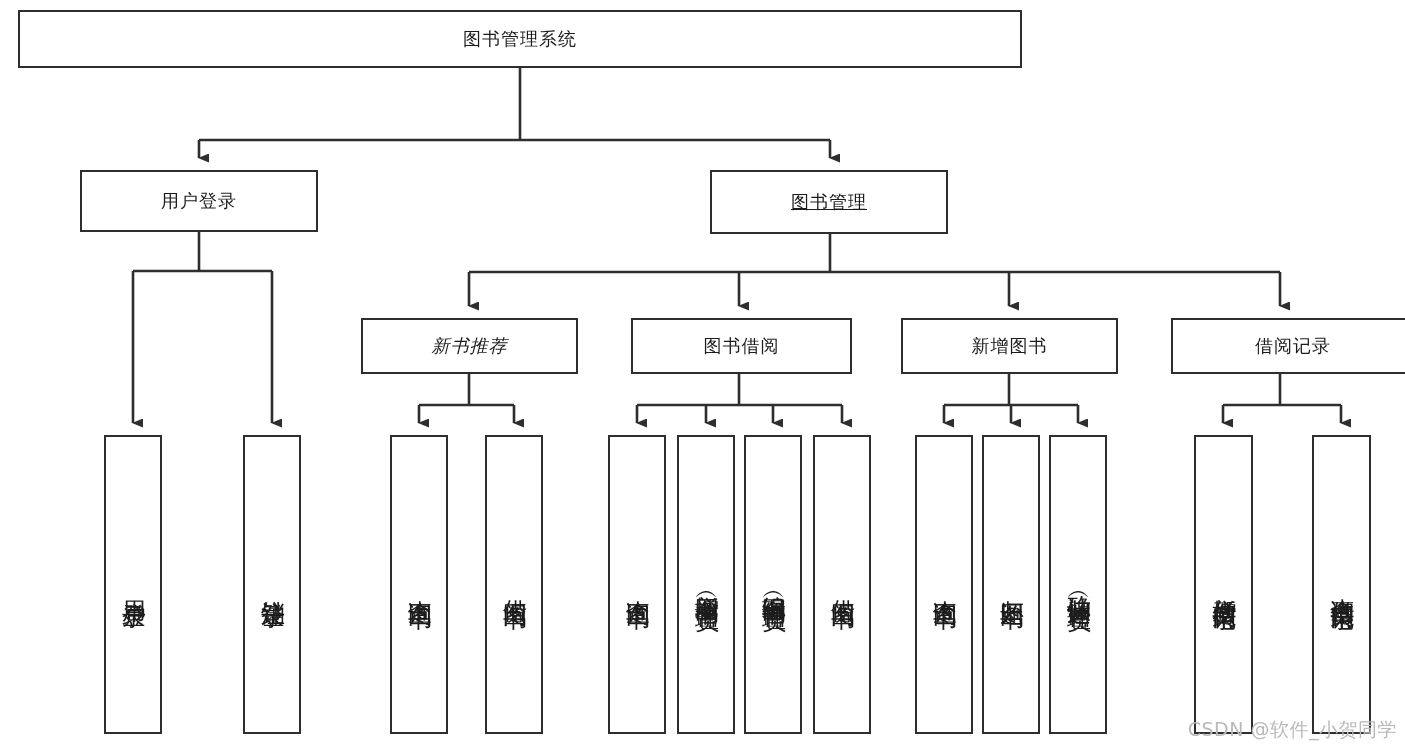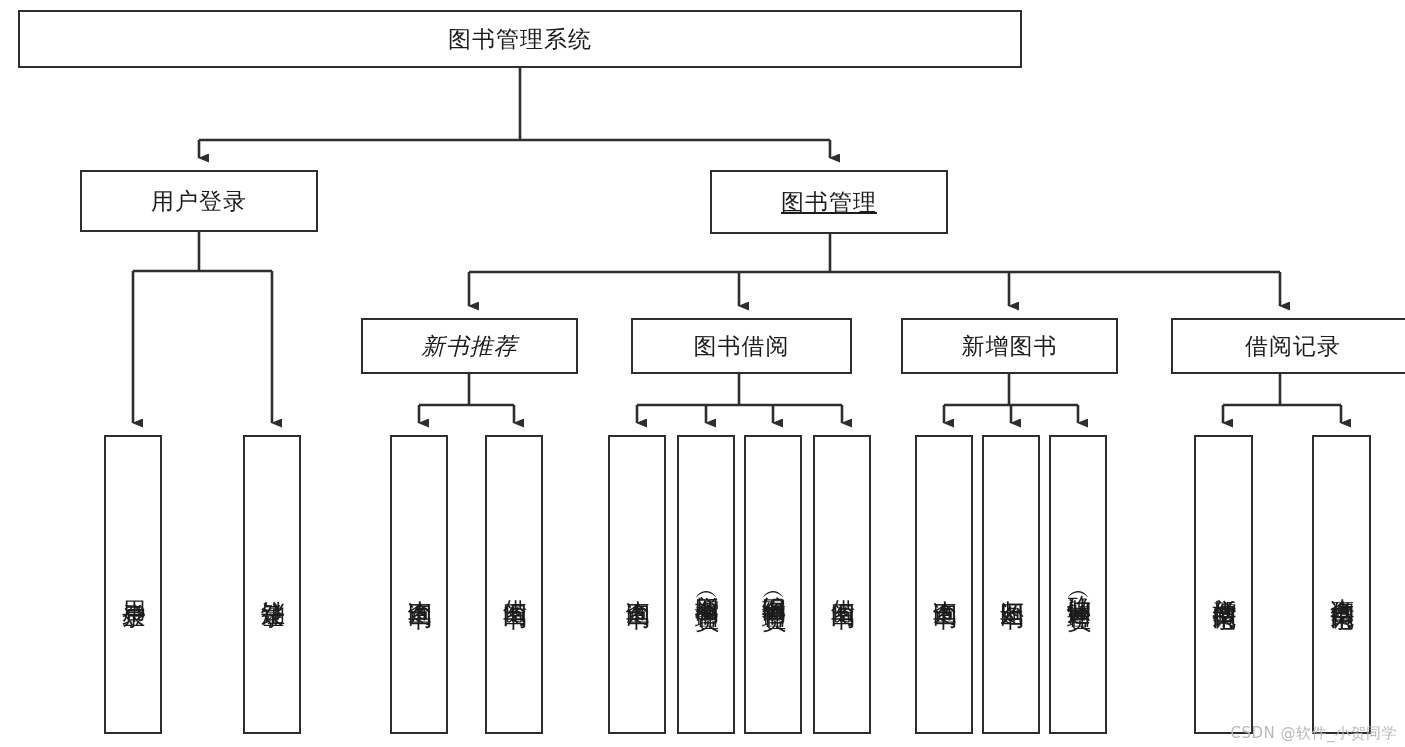--- a/index.html
+++ b/index.html
@@ -28,42 +28,42 @@
     position: absolute;
     box-sizing: border-box;
     background: #ffffff;
     border: 2px solid #2e2e2e;
     display: flex;
     align-items: center;
     justify-content: center;
     color: #1c1c1c;
   }
   .node-h {
-    font-size: 23px;
+    font-size: 18px;
     letter-spacing: 1px;
     white-space: nowrap;
   }
   .node-v {
     writing-mode: vertical-rl;
     text-orientation: upright;
     font-size: 24px;
     line-height: 1.08;
     letter-spacing: 2px;
     text-align: center;
     padding: 4px 0;
   }
   .node-v > span {
     display: block;
     max-height: 100%;
   }
   #watermark {
     position: absolute;
     right: 8px;
     bottom: 4px;
-    font-size: 15px;
+    font-size: 19px;
     color: #b9b9b9;
     white-space: nowrap;
     letter-spacing: 0.5px;
   }
 </style>
 </head>
 <body>
 
 <div id="canvas">
 

